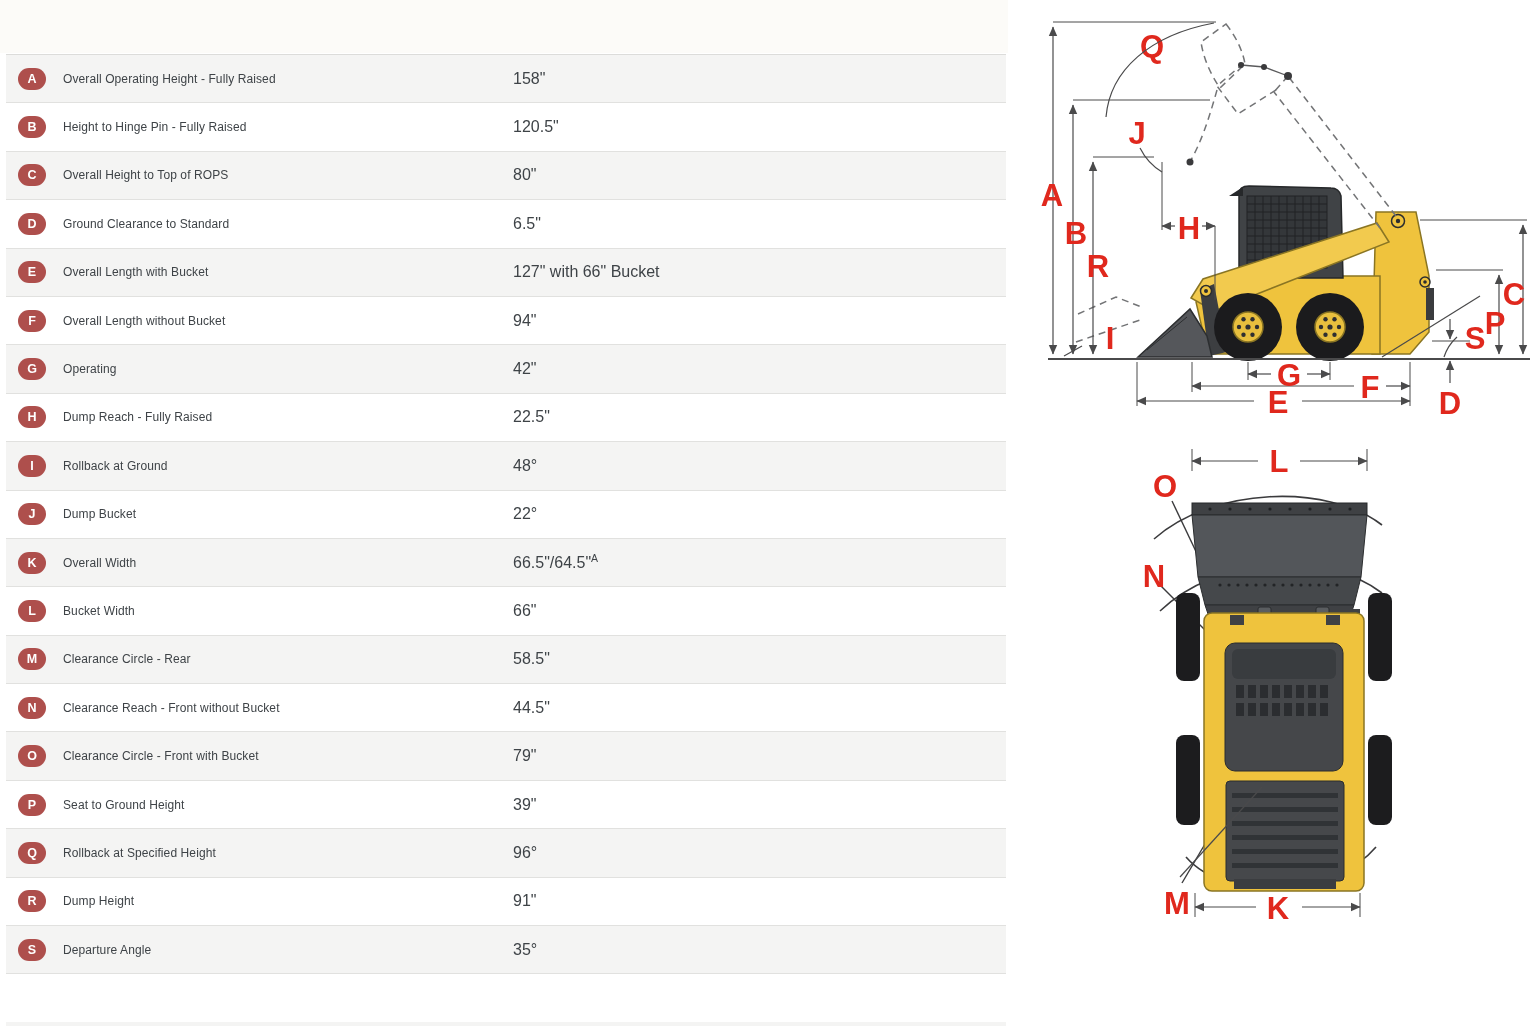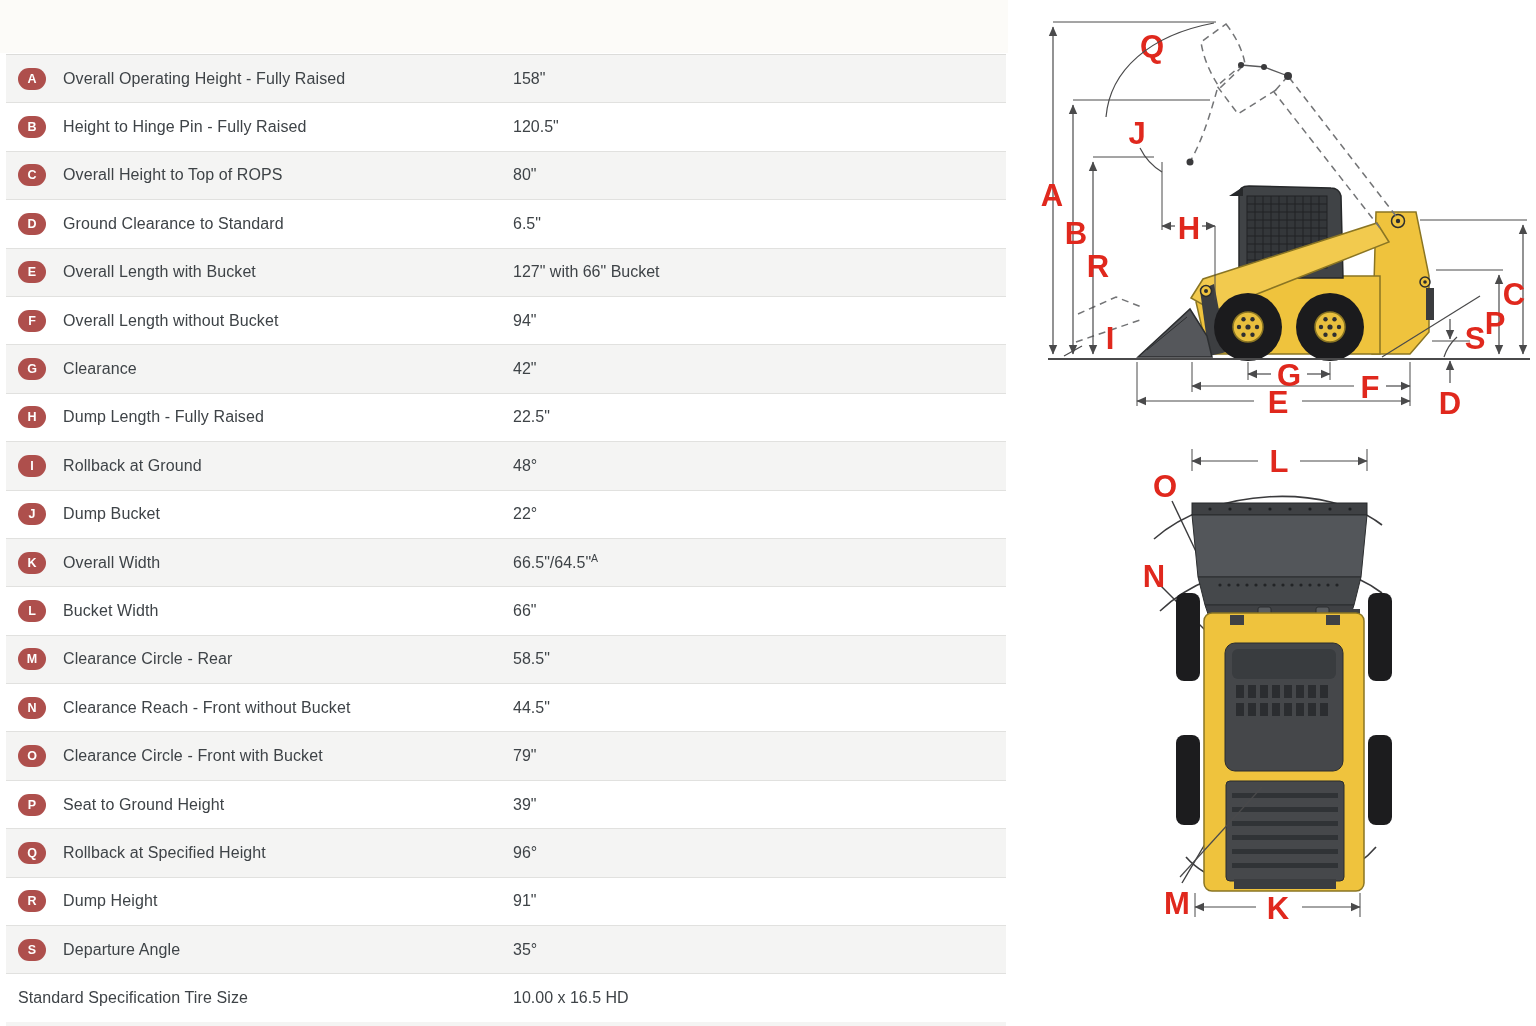--- a/index.html
+++ b/index.html
@@ -6,21 +6,21 @@
   .page{position:relative;width:1536px;height:1026px;background:#ffffff;overflow:hidden;
         font-family:"Liberation Sans",sans-serif;}
   .topband{position:absolute;left:0;top:0;width:1008px;height:53px;background:#fcfbf8;}
   .spec-table{position:absolute;left:6px;top:54px;width:1000px;border-top:1px solid #dcdcda;}
   .row{position:relative;display:flex;align-items:center;height:47.4px;
        border-bottom:1px solid #e1e1df;padding-left:12px;box-sizing:content-box;background:#ffffff;}
   .row.shaded{background:#f4f4f3;}
   .badge{display:inline-flex;align-items:center;justify-content:center;flex:0 0 auto;
          width:28px;height:22px;border-radius:11px;background:#ae4f4c;color:#ffffff;
          font-size:12.5px;font-weight:bold;margin-right:17px;}
-  .lab{font-size:16px;color:#3e4347;letter-spacing:.1px;}
+  .lab{font-size:12px;color:#3e4347;letter-spacing:.1px;}
   .val{position:absolute;left:507px;font-size:16px;color:#3e4347;}
   .val sup{font-size:10.5px;}
   .partial{position:absolute;left:6px;top:1022px;width:1000px;height:4px;background:#f4f4f3;}
   .side-view{position:absolute;left:1030px;top:0px;width:506px;height:430px;}
   .top-view{position:absolute;left:1130px;top:435px;width:340px;height:500px;}
   svg text.dim{font-family:"Liberation Sans",sans-serif;font-weight:bold;fill:#e0281d;
                font-size:31px;text-anchor:middle;}
   svg .dl{stroke:#4a4a4b;stroke-width:1.2;fill:none;}
   svg .ref{stroke:#4a4a4b;stroke-width:1;fill:none;}
   svg .dash{stroke:#737476;stroke-width:1.5;fill:none;stroke-dasharray:7 5;}
@@ -57,26 +57,26 @@
         <span class="lab">Overall Length with Bucket</span>
         <span class="val">127" with 66" Bucket</span>
       </div>
       <div class="row">
         <span class="badge">F</span>
         <span class="lab">Overall Length without Bucket</span>
         <span class="val">94"</span>
       </div>
       <div class="row shaded">
         <span class="badge">G</span>
-        <span class="lab">Clearance</span>
+        <span class="lab">Operating</span>
         <span class="val">42"</span>
       </div>
       <div class="row">
         <span class="badge">H</span>
-        <span class="lab">Dump Length - Fully Raised</span>
+        <span class="lab">Dump Reach - Fully Raised</span>
         <span class="val">22.5"</span>
       </div>
       <div class="row shaded">
         <span class="badge">I</span>
         <span class="lab">Rollback at Ground</span>
         <span class="val">48°</span>
       </div>
       <div class="row">
         <span class="badge">J</span>
         <span class="lab">Dump Bucket</span>
@@ -119,24 +119,20 @@
       </div>
       <div class="row">
         <span class="badge">R</span>
         <span class="lab">Dump Height</span>
         <span class="val">91"</span>
       </div>
       <div class="row shaded">
         <span class="badge">S</span>
         <span class="lab">Departure Angle</span>
         <span class="val">35°</span>
-      </div>
-      <div class="row">
-        <span class="lab">Standard Specification Tire Size</span>
-        <span class="val">10.00 x 16.5 HD</span>
       </div>
     </div>
   <div class="partial"></div>
 
   <svg class="side-view" viewBox="0 0 506 430">
     <defs>
       <marker id="aw" markerWidth="9" markerHeight="9" refX="7.5" refY="4" orient="auto-start-reverse">
         <path d="M0,0.5 L8,4 L0,7.5 Z" fill="#4a4a4b"></path>
       </marker>
     </defs>

